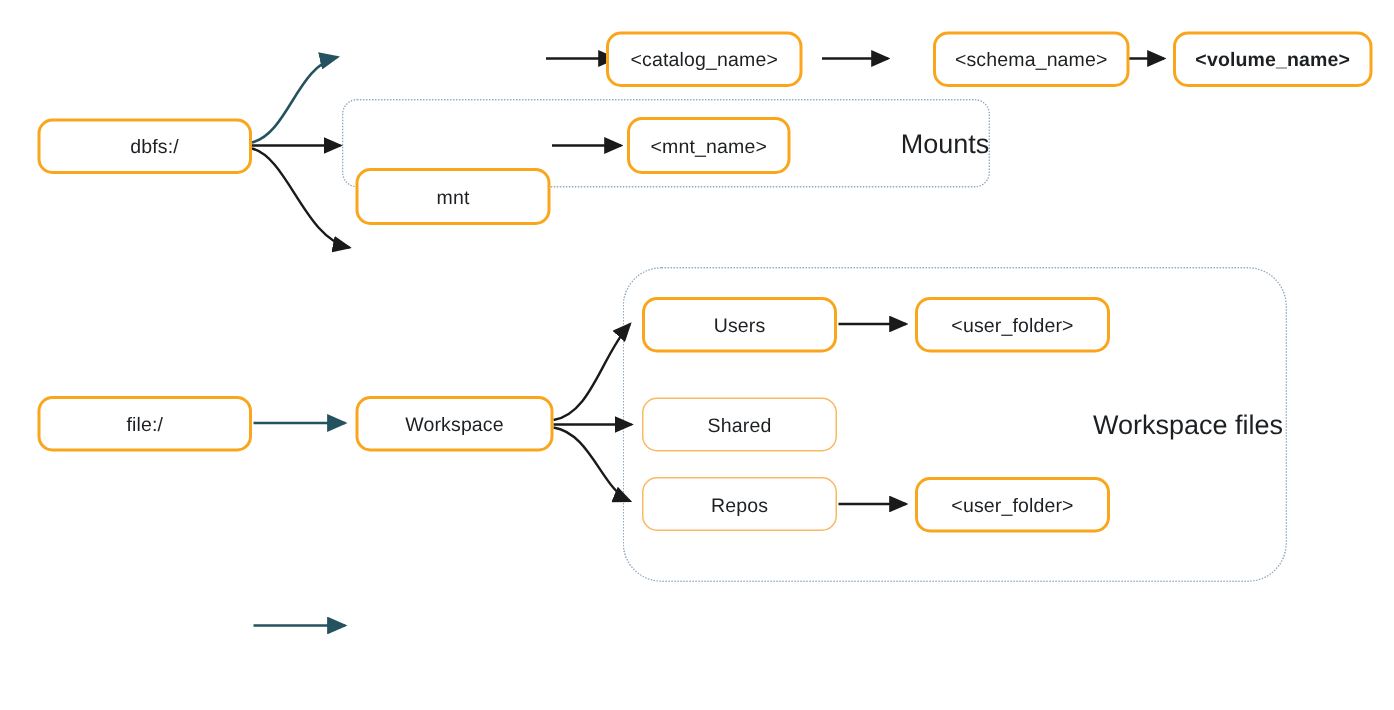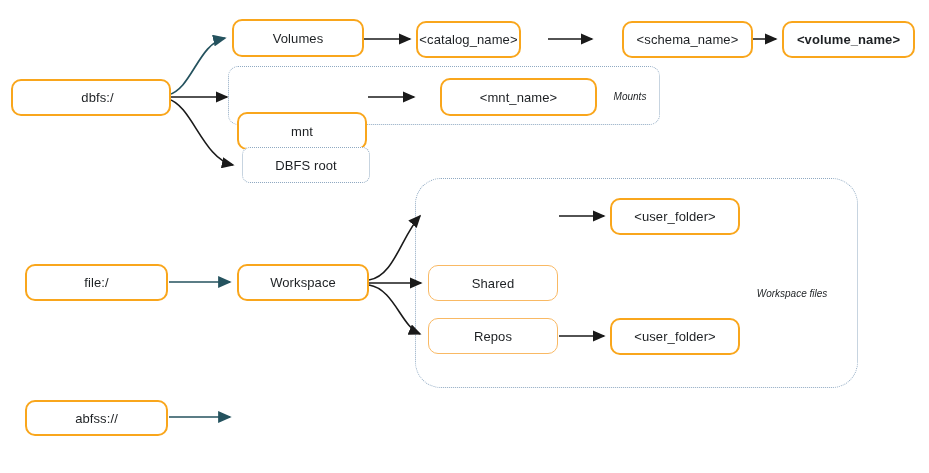--- a/index.html
+++ b/index.html
@@ -37,43 +37,42 @@
     box-sizing: border-box;
     border: 1.6px dotted #8fa9c2;
     background: transparent;
     z-index: 1;
   }
   .group-label {
     position: absolute;
     display: flex;
     align-items: center;
     justify-content: center;
-    font-size: 10px;
+    font-size: 18px;
     z-index: 2;
-    font-style: italic;
   }
   svg.edges {
     position: absolute;
     left: 0; top: 0;
     width: 929px;
     height: 473px;
     z-index: 2;
     pointer-events: none;
   }
 </style>
 </head>
 <body>
 
 <div class="canvas">
 
   <div class="group" style="left:228px; top:66px; width:432px; height:59px; border-radius:10px;"></div>
   <div class="group-label" style="left:583px; top:78px; width:94px; height:37px;">Mounts</div>
 
   <div class="group" style="left:415px; top:178px; width:443px; height:210px; border-radius:26px;"></div>
-  <div class="group-label" style="left:722px; top:275px; width:140px; height:37px;">Workspace files</div>
+  <div class="group-label" style="left:722px; top:265px; width:140px; height:37px;">Workspace files</div>
 
   <svg class="edges" viewBox="0 0 929 473">
     <defs>
       <marker id="ah-black" markerWidth="8" markerHeight="7" refX="7" refY="3.5" orient="auto">
         <path d="M0,0 L8,3.5 L0,7 Z" fill="#1a1a1a"></path>
       </marker>
       <marker id="ah-teal" markerWidth="8" markerHeight="7" refX="7" refY="3.5" orient="auto">
         <path d="M0,0 L8,3.5 L0,7 Z" fill="#24525e"></path>
       </marker>
     </defs>
@@ -86,35 +85,33 @@
     <path d="M368,97 L414,97" stroke="#1a1a1a" stroke-width="1.6" fill="none" marker-end="url(#ah-black)"></path>
     <path d="M169,282 L230,282" stroke="#24525e" stroke-width="1.7" fill="none" marker-end="url(#ah-teal)"></path>
     <path d="M369,280 C394,276 401,237 420,216" stroke="#1a1a1a" stroke-width="1.6" fill="none" marker-end="url(#ah-black)"></path>
     <path d="M369,283 L421,283" stroke="#1a1a1a" stroke-width="1.6" fill="none" marker-end="url(#ah-black)"></path>
     <path d="M369,285 C394,289 401,326 420,334" stroke="#1a1a1a" stroke-width="1.6" fill="none" marker-end="url(#ah-black)"></path>
     <path d="M559,216 L604,216" stroke="#1a1a1a" stroke-width="1.6" fill="none" marker-end="url(#ah-black)"></path>
     <path d="M559,336 L604,336" stroke="#1a1a1a" stroke-width="1.6" fill="none" marker-end="url(#ah-black)"></path>
     <path d="M169,417 L230,417" stroke="#24525e" stroke-width="1.7" fill="none" marker-end="url(#ah-teal)"></path>
   </svg>
 
-  <div class="node" style="left:11px; top:79px; width:160px; height:37px;padding-left:13px;">dbfs:/</div>
+  <div class="node" style="left:25px; top:79px; width:143px; height:37px;padding-left:13px;">dbfs:/</div>
 
-  <div class="node" style="left:232px; top:19px; width:132px; height:38px;">Volumes</div>
-  <div class="node" style="left:416px; top:21px; width:105px; height:37px;">&lt;catalog_name&gt;</div>
+  <div class="node" style="left:404px; top:21px; width:131px; height:37px;">&lt;catalog_name&gt;</div>
   <div class="node" style="left:598px; top:21px; width:131px; height:37px;margin-left:24px;">&lt;schema_name&gt;</div>
   <div class="node" style="left:782px; top:21px; width:133px; height:37px;font-weight:bold;">&lt;volume_name&gt;</div>
 
   <div class="node" style="left:237px; top:78px; width:130px; height:38px;margin-top:34px;">mnt</div>
-  <div class="node" style="left:440px; top:78px; width:157px; height:38px;">&lt;mnt_name&gt;</div>
+  <div class="node" style="left:418px; top:78px; width:109px; height:38px;">&lt;mnt_name&gt;</div>
 
-  <div class="node dotted" style="left:242px; top:147px; width:128px; height:36px;">DBFS root</div>
 
   <div class="node" style="left:25px; top:264px; width:143px; height:37px;">file:/</div>
   <div class="node" style="left:237px; top:264px; width:132px; height:37px;">Workspace</div>
 
+  <div class="node" style="left:428px; top:198px; width:130px; height:37px;">Users</div>
   <div class="node" style="left:610px; top:198px; width:130px; height:37px;">&lt;user_folder&gt;</div>
   <div class="node light" style="left:428px; top:265px; width:130px; height:36px;">Shared</div>
   <div class="node light" style="left:428px; top:318px; width:130px; height:36px;">Repos</div>
   <div class="node" style="left:610px; top:318px; width:130px; height:37px;">&lt;user_folder&gt;</div>
 
-  <div class="node" style="left:25px; top:400px; width:143px; height:36px;">abfss://</div>
 
 </div>
 
 </body></html>

